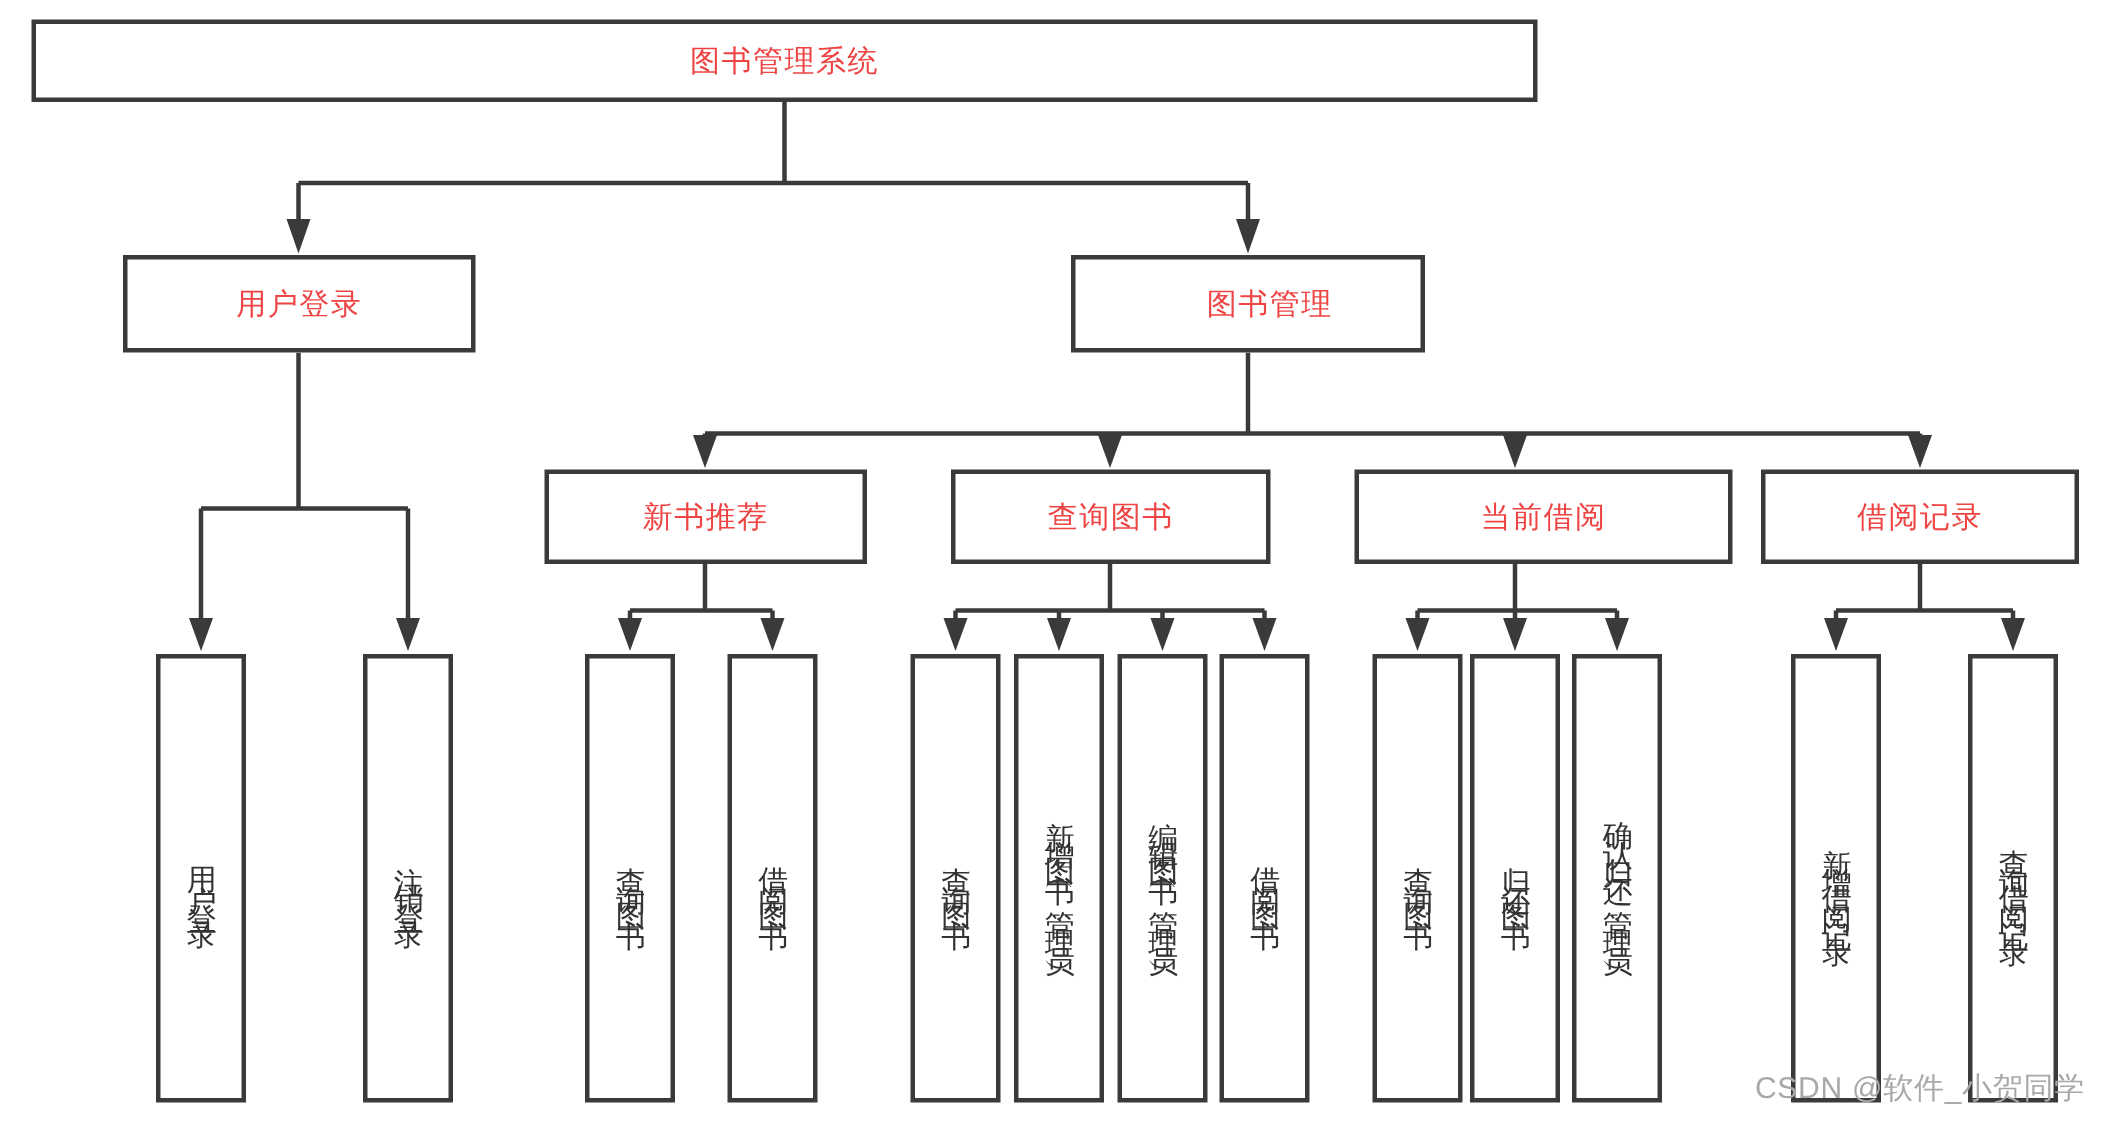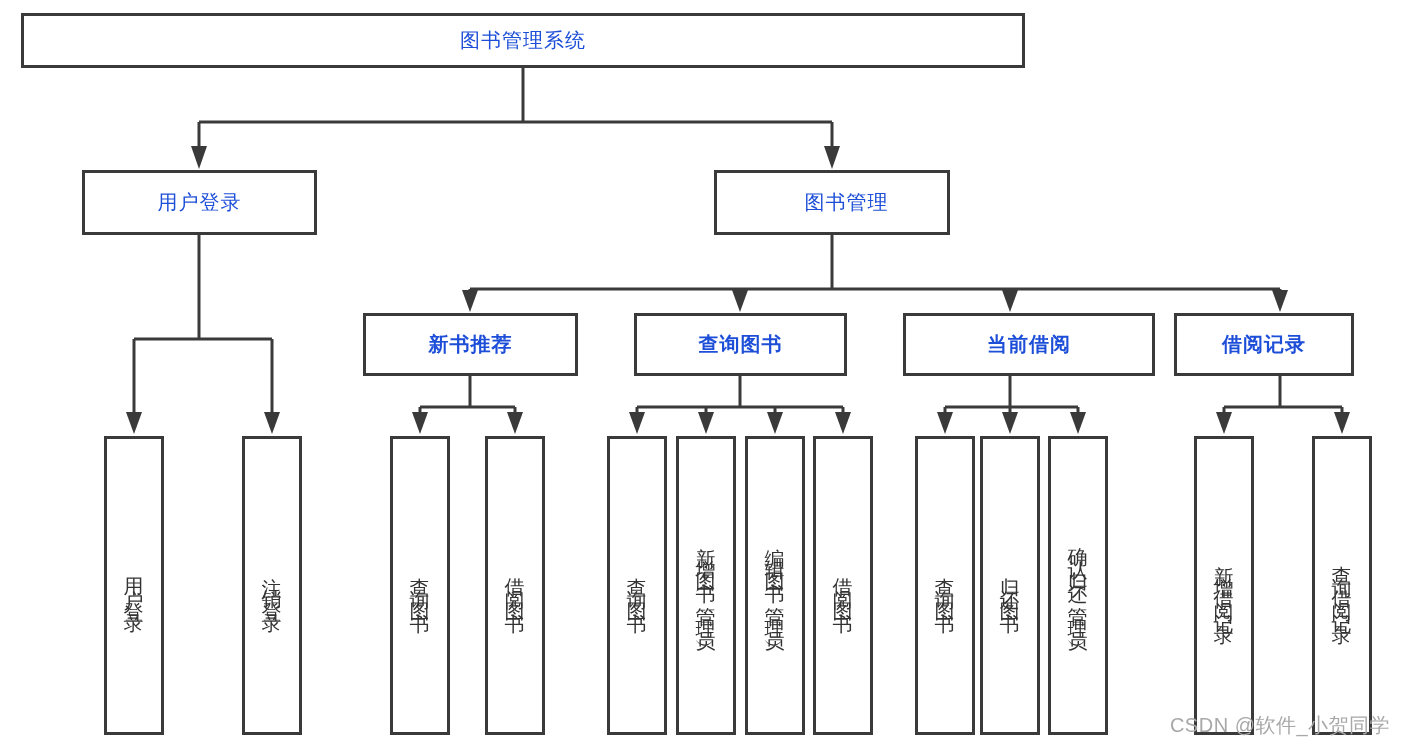--- a/index.html
+++ b/index.html
@@ -22,33 +22,33 @@
     height: 747px;
   }
   .node {
     position: absolute;
     box-sizing: border-box;
     border: 3px solid #3a3a3a;
     background: #ffffff;
     display: flex;
     align-items: center;
     justify-content: center;
-    color: #1d4ed8;
+    color: #ef4444;
     font-size: 20px;
     letter-spacing: 1px;
     white-space: nowrap;
   }
   .node.root   { left: 21px;  top: 13px;  width: 1004px; height: 55px; }
   .node.l2a    { left: 82px;  top: 170px; width: 235px;  height: 65px; }
   .node.l2b    { left: 714px; top: 170px; width: 236px;  height: 65px; padding-left: 29px; }
-  .node.l3     { top: 313px; height: 63px; font-weight: bold; }
+  .node.l3     { top: 313px; height: 63px; }
   .node.l3a    { left: 363px;  width: 215px; }
   .node.l3b    { left: 634px;  width: 213px; }
   .node.l3c    { left: 903px;  width: 252px; }
-  .node.l3d    { left: 1174px; width: 180px; }
+  .node.l3d    { left: 1174px; width: 212px; }
   .leaf {
     position: absolute;
     top: 436px;
     width: 60px;
     height: 299px;
     box-sizing: border-box;
     border: 3px solid #3a3a3a;
     background: #ffffff;
     display: flex;
     align-items: center;

